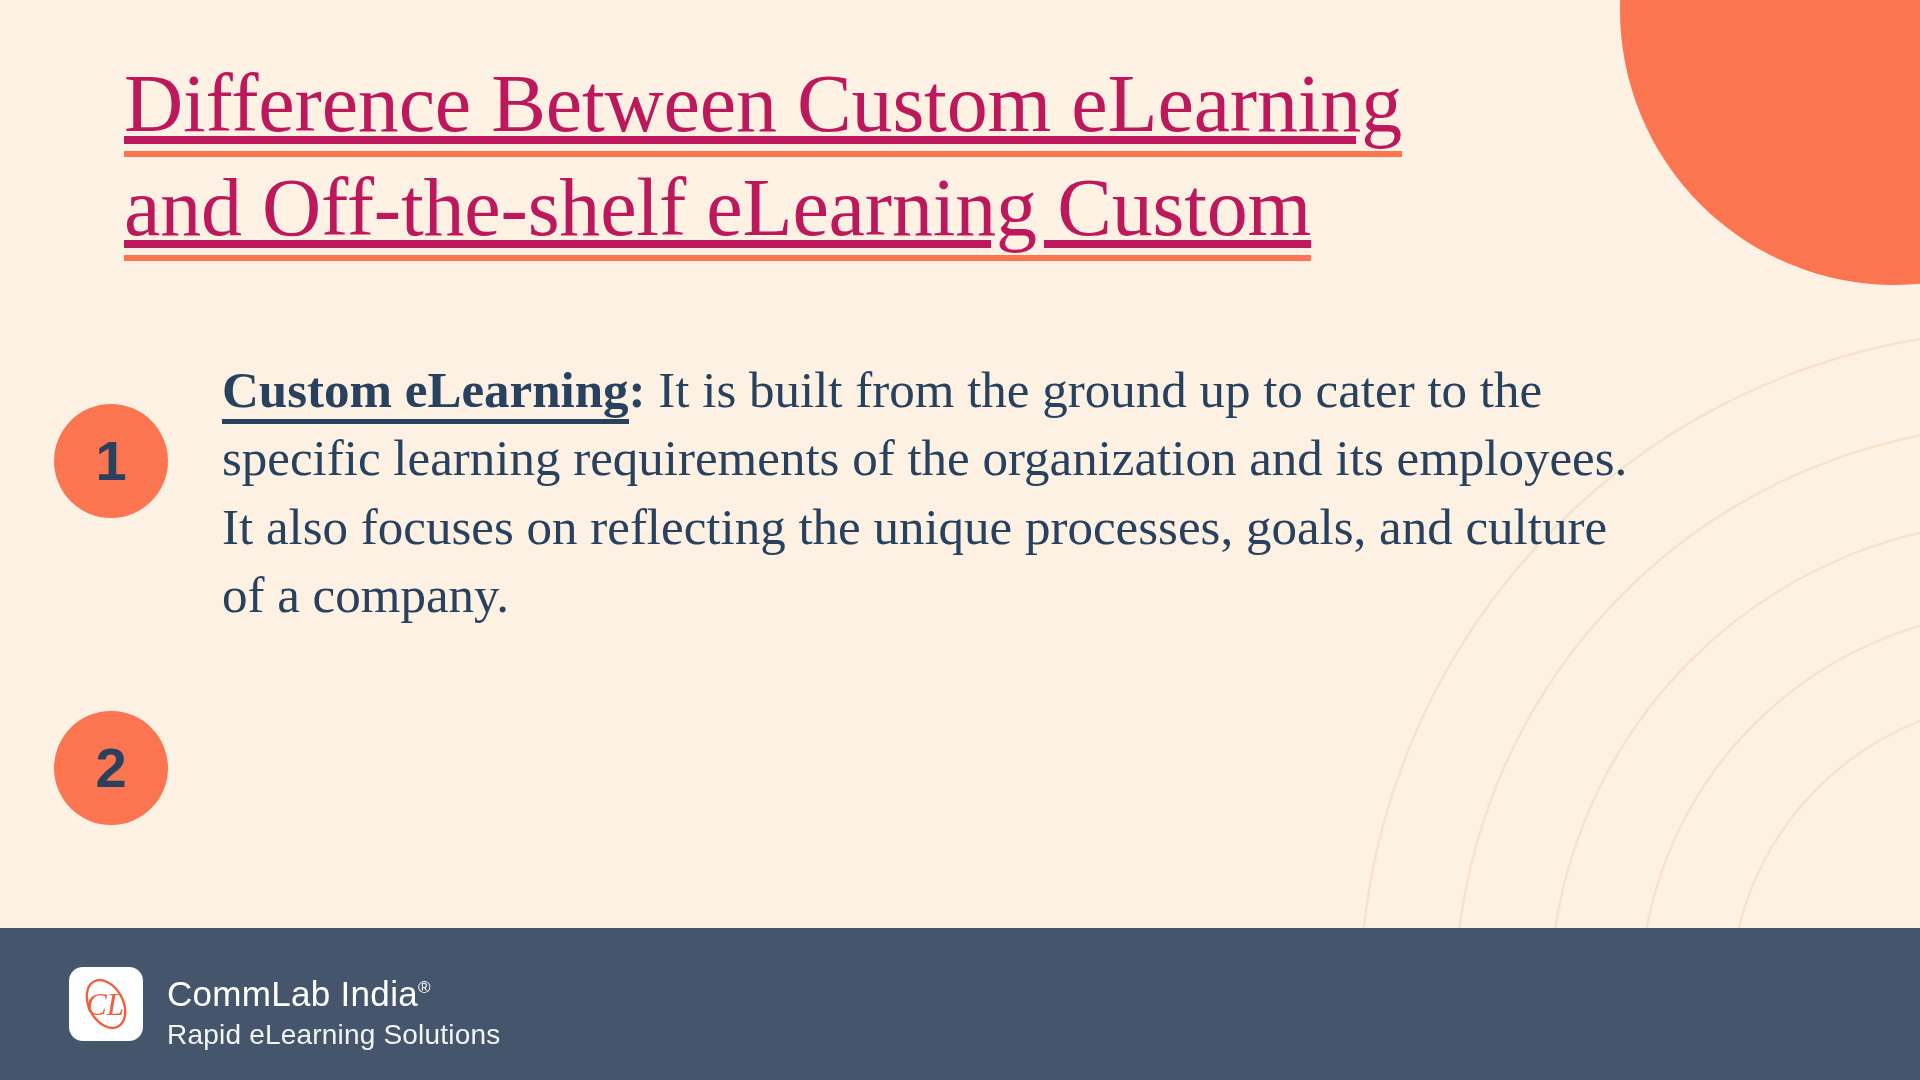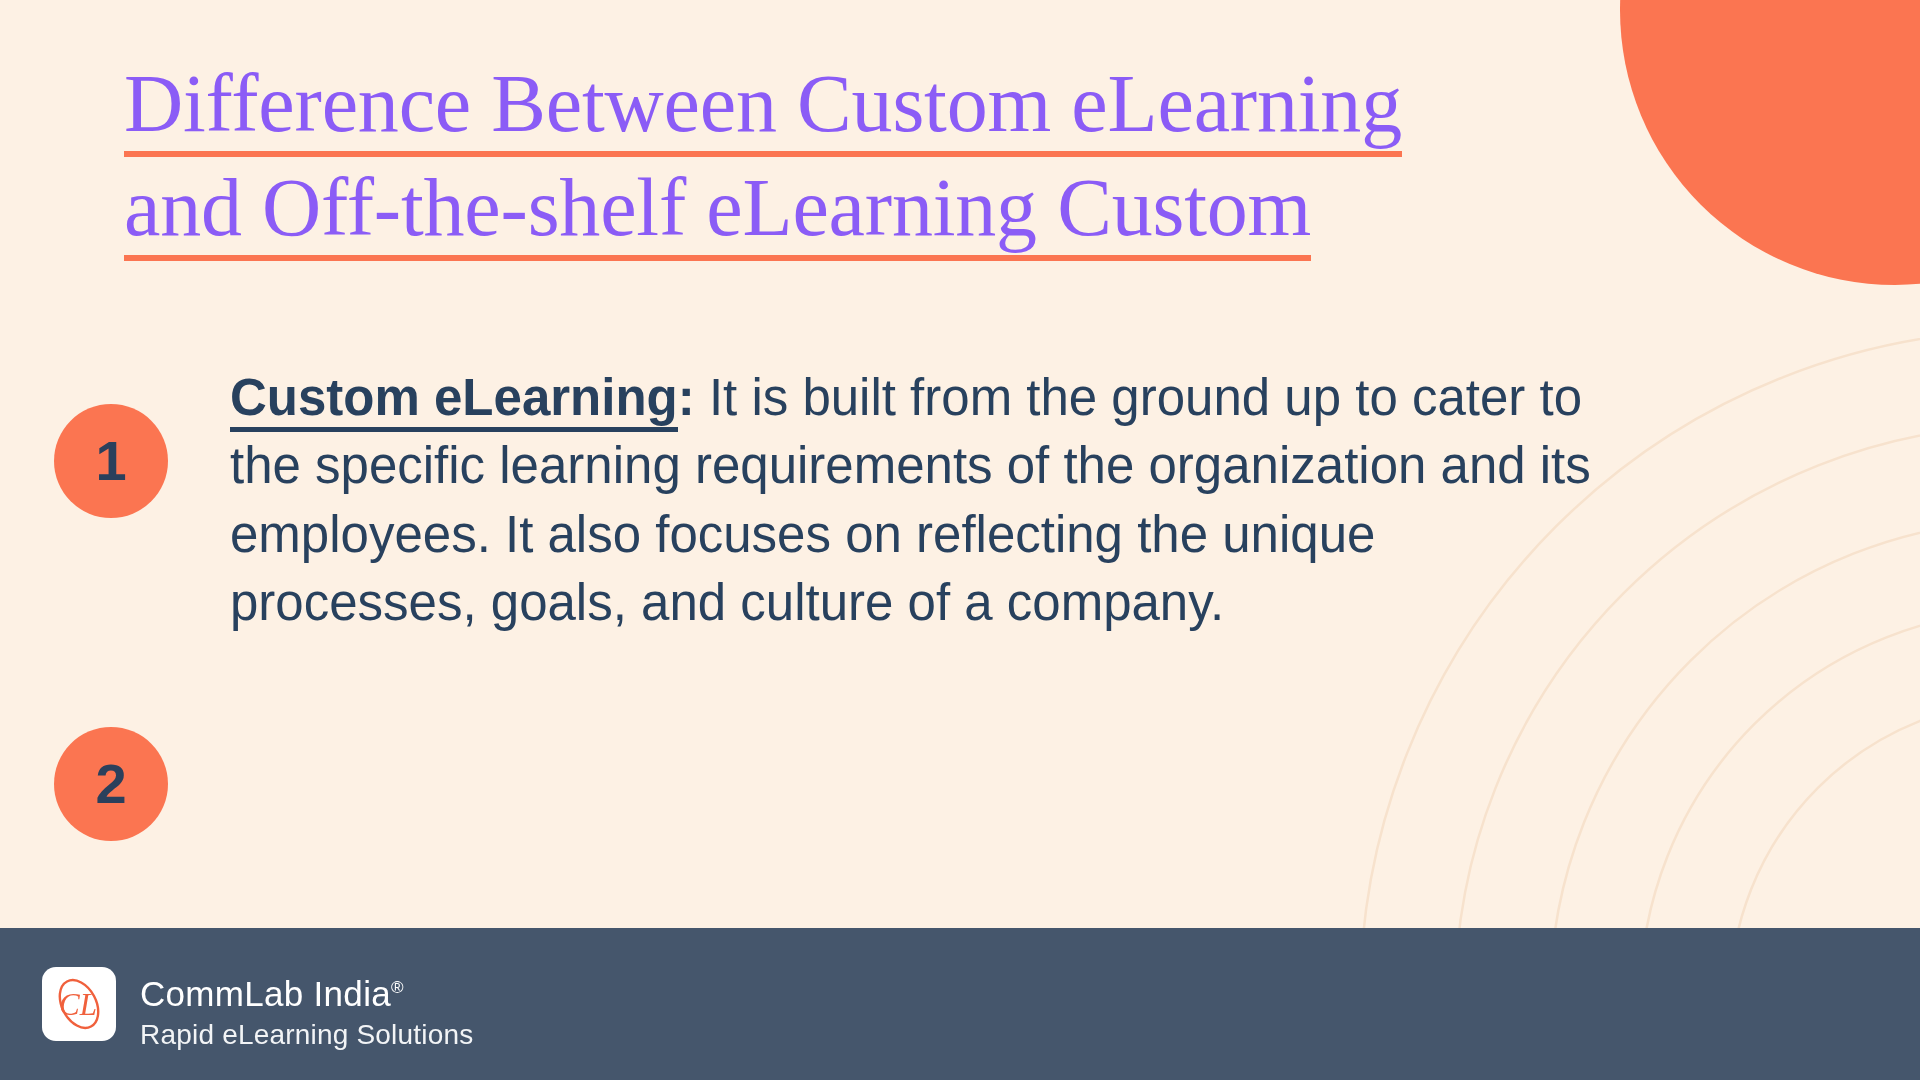--- a/index.html
+++ b/index.html
@@ -29,23 +29,24 @@
   .title-block {
     position: absolute;
     left: 124px;
     top: 52px;
     width: 1420px;
   }
   .title-line {
     font-family: "Liberation Serif", "DejaVu Serif", serif;
     font-size: 82px;
     line-height: 1.27;
-    color: #8b5cf6;
+    color: #be185d;
     white-space: nowrap;
     letter-spacing: -0.2px;
+    text-decoration: underline;
   }
   .title-line span.u {
     border-bottom: 6px solid #fb7551;
     padding-bottom: 2px;
     display: inline;
     box-decoration-break: clone;
     -webkit-box-decoration-break: clone;
   }
 
   
@@ -85,25 +86,25 @@
     flex: 0 0 auto;
   }
   .item-1 .badge-cell { padding-top: 48px; }
   .item-2 .badge-cell { padding-top: 36px; }
 
   .body-cell {
     flex: 1 1 auto;
     padding-right: 60px;
   }
   .body-text {
-    font-family: Liberation Sans, sans-serif;
+    font-family: Liberation Serif, serif;
     font-size: 51px;
     line-height: 1.34;
     color: #28415e;
-    margin: 8px;
+    margin: 0;
     text-align: left;
   }
   .body-text .lead {
     font-weight: bold;
   }
   .body-text .lead .u {
     border-bottom: 5px solid #28415e;
     padding-bottom: 1px;
     box-decoration-break: clone;
     -webkit-box-decoration-break: clone;
@@ -112,20 +113,21 @@
   
   .footer-bar {
     position: absolute;
     left: 0;
     right: 0;
     bottom: 0;
     height: 152px;
     background: #45566c;
     display: flex;
     align-items: center;
+    padding-left: 27px;
   }
   .brand {
     display: flex;
     align-items: center;
     margin-left: 42px;
   }
   .brand-mark {
     width: 74px;
     height: 74px;
     border-radius: 14px;

